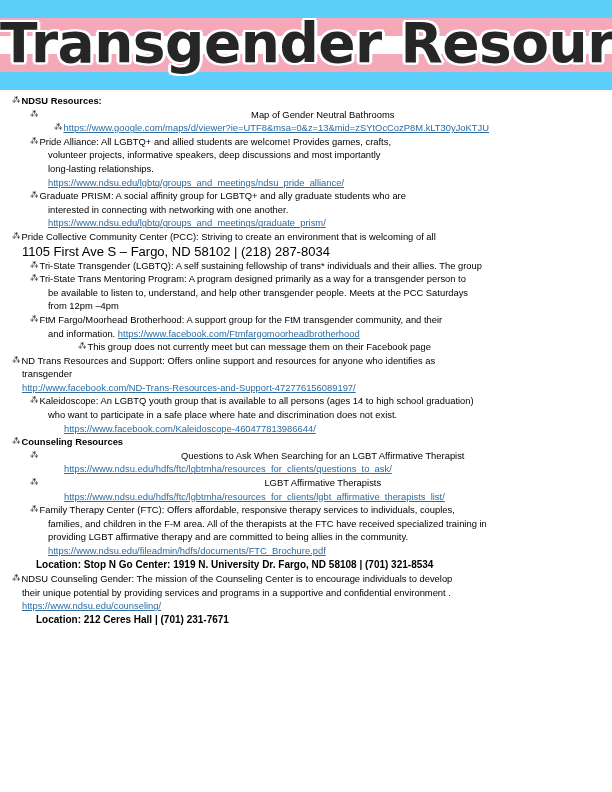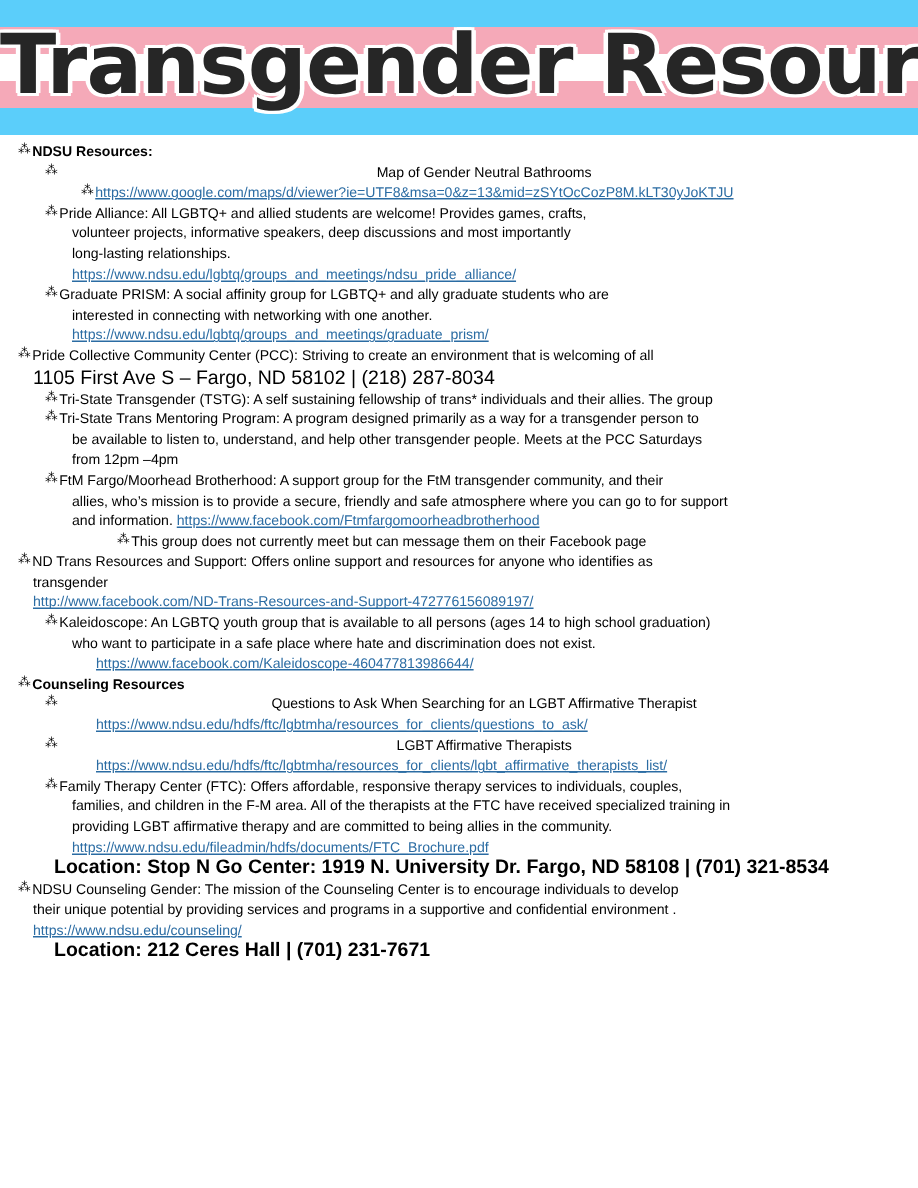--- a/index.html
+++ b/index.html
@@ -93,21 +93,21 @@
     text-decoration: underline;
     word-break: break-all;
   }
   .addr {
     font-weight: normal;
     font-size: 13px;
     line-height: 15px;
   }
   .loc {
     font-weight: bold;
-    font-size: 13px;
+    font-size: 10px;
     line-height: 14.5px;
   }
   .sec { font-weight: bold; }
 </style>
 </head>
 <body>
 
 <div id="page">
 
   <div id="banner">
@@ -152,35 +152,34 @@
 
     <div class="row lvl1">
       <span class="bul">⁂</span>
       <span class="txt"><b>Pride Collective Community Center (PCC):</b> <span>Striving to create an environment that is welcoming of all</span></span>
     </div>
 
     <div class="addr cont1">1105 First Ave S – Fargo, ND 58102 |  (218) 287-8034</div>
 
     <div class="row lvl2">
       <span class="bul">⁂</span>
-      <span class="txt"><b>Tri-State Transgender (TSTG):</b> <span>A self sustaining fellowship of trans* individuals and their allies. The group</span></span>
+      <span class="txt"><b>Tri-State Transgender (LGBTQ):</b> <span>A self sustaining fellowship of trans* individuals and their allies. The group</span></span>
     </div>
 
     <div class="row lvl2">
       <span class="bul">⁂</span>
       <span class="txt"><b>Tri-State Trans Mentoring Program:</b> <span>A program  designed primarily as a way for a transgender person to</span></span>
     </div>
     <div class="cont2">be available to listen to, understand,  and help other transgender people.  Meets at the PCC Saturdays</div>
     <div class="cont2">from 12pm –4pm</div>
 
     <div class="row lvl2">
       <span class="bul">⁂</span>
       <span class="txt"><b>FtM Fargo/Moorhead Brotherhood:</b> <span>A support group for the FtM transgender community, and their</span></span>
     </div>
-    <div class="cont2">allies, who’s mission is to provide a secure, friendly and safe atmosphere where you can go to for support</div>
     <div class="cont2"><span>and information.</span> <span class="link">https://www.facebook.com/Ftmfargomoorheadbrotherhood</span></div>
     <div class="row lvl4">
       <span class="bul">⁂</span>
       <span class="txt">This group does not currently meet but  can message them on their Facebook page</span>
     </div>
 
     <div class="row lvl1">
       <span class="bul">⁂</span>
       <span class="txt"><b>ND Trans Resources and Support:</b> <span>Offers online support and resources for anyone who identifies as</span></span>
     </div>

